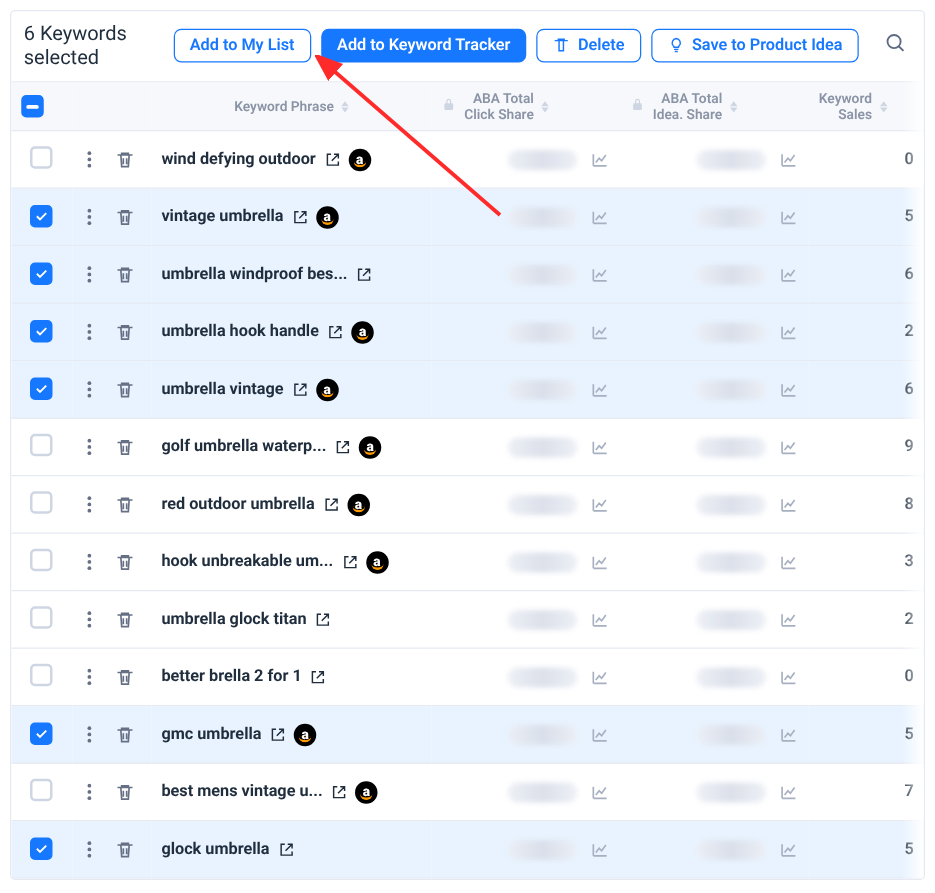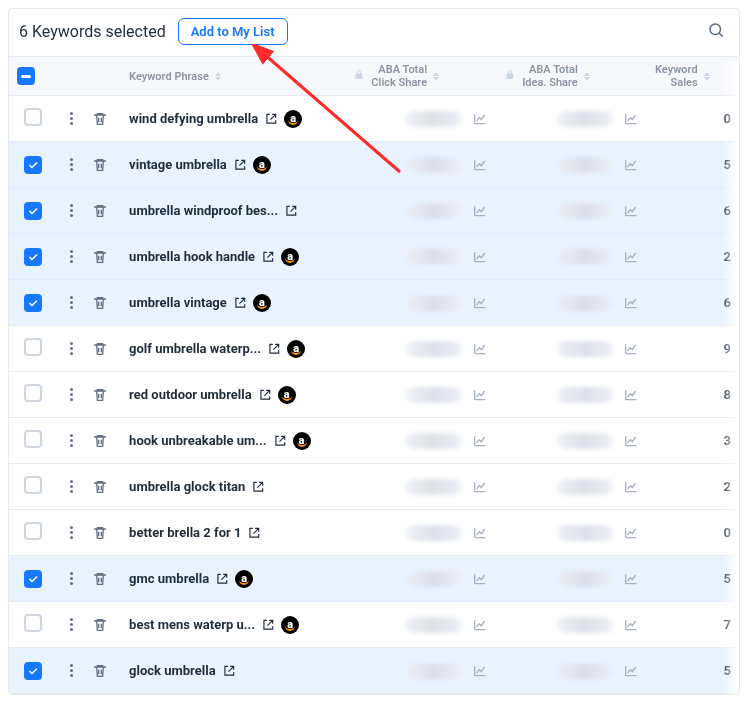--- a/index.html
+++ b/index.html
@@ -60,21 +60,21 @@
 
   .share-cell{display:flex;align-items:center;justify-content:flex-end;gap:10px;}
   .blurblob{width:56px;height:16px;border-radius:10px;background:linear-gradient(90deg,#eceff5,#d8dde8,#eceff5);filter:blur(2px);opacity:.9;}
   .chart-ic{color:var(--icon-gray);}
   .chart-ic svg{width:16px;height:16px;display:block;}
 
   .sales-cell{text-align:right;font-weight:600;color:#1f2d3d;padding-right:18px;}
 
   
   .th-inner{display:flex;align-items:center;justify-content:flex-start;gap:6px;white-space:nowrap;}
-  .th-inner.left{justify-content:flex-start;}
+  .th-inner.left{justify-content:center;}
   .sort{display:inline-flex;flex-direction:column;line-height:0;gap:1px;}
   .sort .tri{width:0;height:0;border-left:3px solid transparent;border-right:3px solid transparent;}
   .sort .up{border-bottom:4px solid #cfd6e3;}
   .sort .dn{border-top:4px solid #cfd6e3;}
   .lock-ic{color:#cfd6e3;}
   .lock-ic svg{width:12px;height:12px;}
 
   
   .arrow-svg{position:absolute;left:243px;top:35px;pointer-events:none;}
 
@@ -88,22 +88,41 @@
 
 <div class="wrap">
 
   <div class="toolbar">
     <span class="sel-count">6 Keywords selected</span>
 
     <button class="btn">
         <span>Add to My List</span>
       </button>
 
-
-
+    <button class="btn primary">
+        <span>Add to Keyword Tracker</span>
+      </button>
+
+    <button class="btn">
+      <span class="ic">
+        <svg viewBox="0 0 24 24" fill="none" stroke="currentColor" stroke-width="2">
+            <path d="M3 6h18M8 6V4h8v2m-1 0v14H9V6"></path>
+          </svg>
+      </span>
+      <span>Delete</span>
+    </button>
+
+    <button class="btn">
+      <span class="ic">
+        <svg viewBox="0 0 24 24" fill="none" stroke="currentColor" stroke-width="2">
+            <path d="M9 18h6M10 21h4M12 3a6 6 0 00-4 10c.7.7 1 1.5 1 2h6c0-.5.3-1.3 1-2a6 6 0 00-4-10z"></path>
+          </svg>
+      </span>
+      <span>Save to Product Idea</span>
+    </button>
 
     <span class="spacer"></span>
 
     <button class="search-btn">
       <span>
         <svg viewBox="0 0 24 24" width="18" height="18" fill="none" stroke="currentColor" stroke-width="2">
             <circle cx="11" cy="11" r="7"></circle>
             <path d="M21 21l-5-5"></path>
           </svg>
       </span>
@@ -190,21 +209,21 @@
     </td>
     <td>
       <span class="trash">
         <svg viewBox="0 0 24 24" fill="none" stroke="currentColor" stroke-width="2">
                   <path d="M3 6h18M8 6V4h8v2M7 6l1 14h8l1-14M10 10v7M14 10v7"></path>
                 </svg>
       </span>
     </td>
     <td>
       <div class="kw-cell">
-        <span class="kw-text">wind defying umbrella</span>
+        <span class="kw-text">wind defying outdoor</span>
         <span class="ext">
           <svg viewBox="0 0 24 24" fill="none" stroke="currentColor" stroke-width="2">
                     <path d="M14 4h6v6M20 4l-9 9M10 4H5v15h15v-5"></path>
                   </svg>
         </span>
         <span class="amz">a</span>
       </div>
     </td>
     <td>
       <div class="share-cell">
@@ -783,21 +802,21 @@
     </td>
     <td>
       <span class="trash">
         <svg viewBox="0 0 24 24" fill="none" stroke="currentColor" stroke-width="2">
                   <path d="M3 6h18M8 6V4h8v2M7 6l1 14h8l1-14M10 10v7M14 10v7"></path>
                 </svg>
       </span>
     </td>
     <td>
       <div class="kw-cell">
-        <span class="kw-text">best mens waterp u...</span>
+        <span class="kw-text">best mens vintage u...</span>
         <span class="ext">
           <svg viewBox="0 0 24 24" fill="none" stroke="currentColor" stroke-width="2">
                     <path d="M14 4h6v6M20 4l-9 9M10 4H5v15h15v-5"></path>
                   </svg>
         </span>
         <span class="amz">a</span>
       </div>
     </td>
     <td>
       <div class="share-cell">

